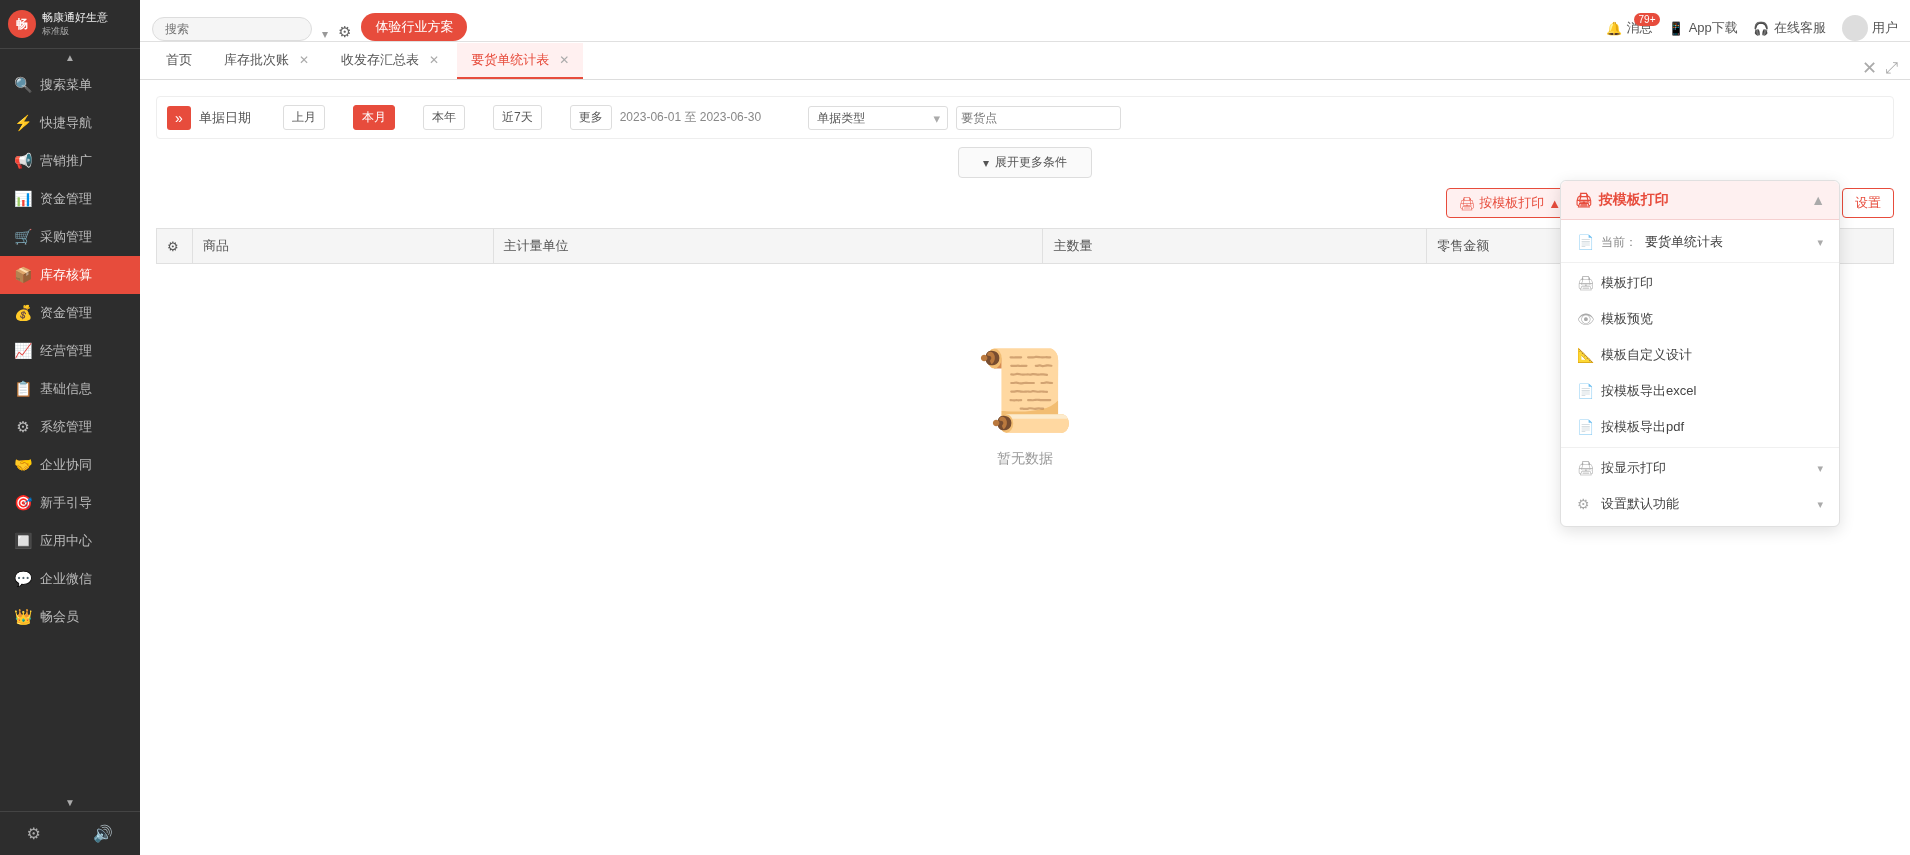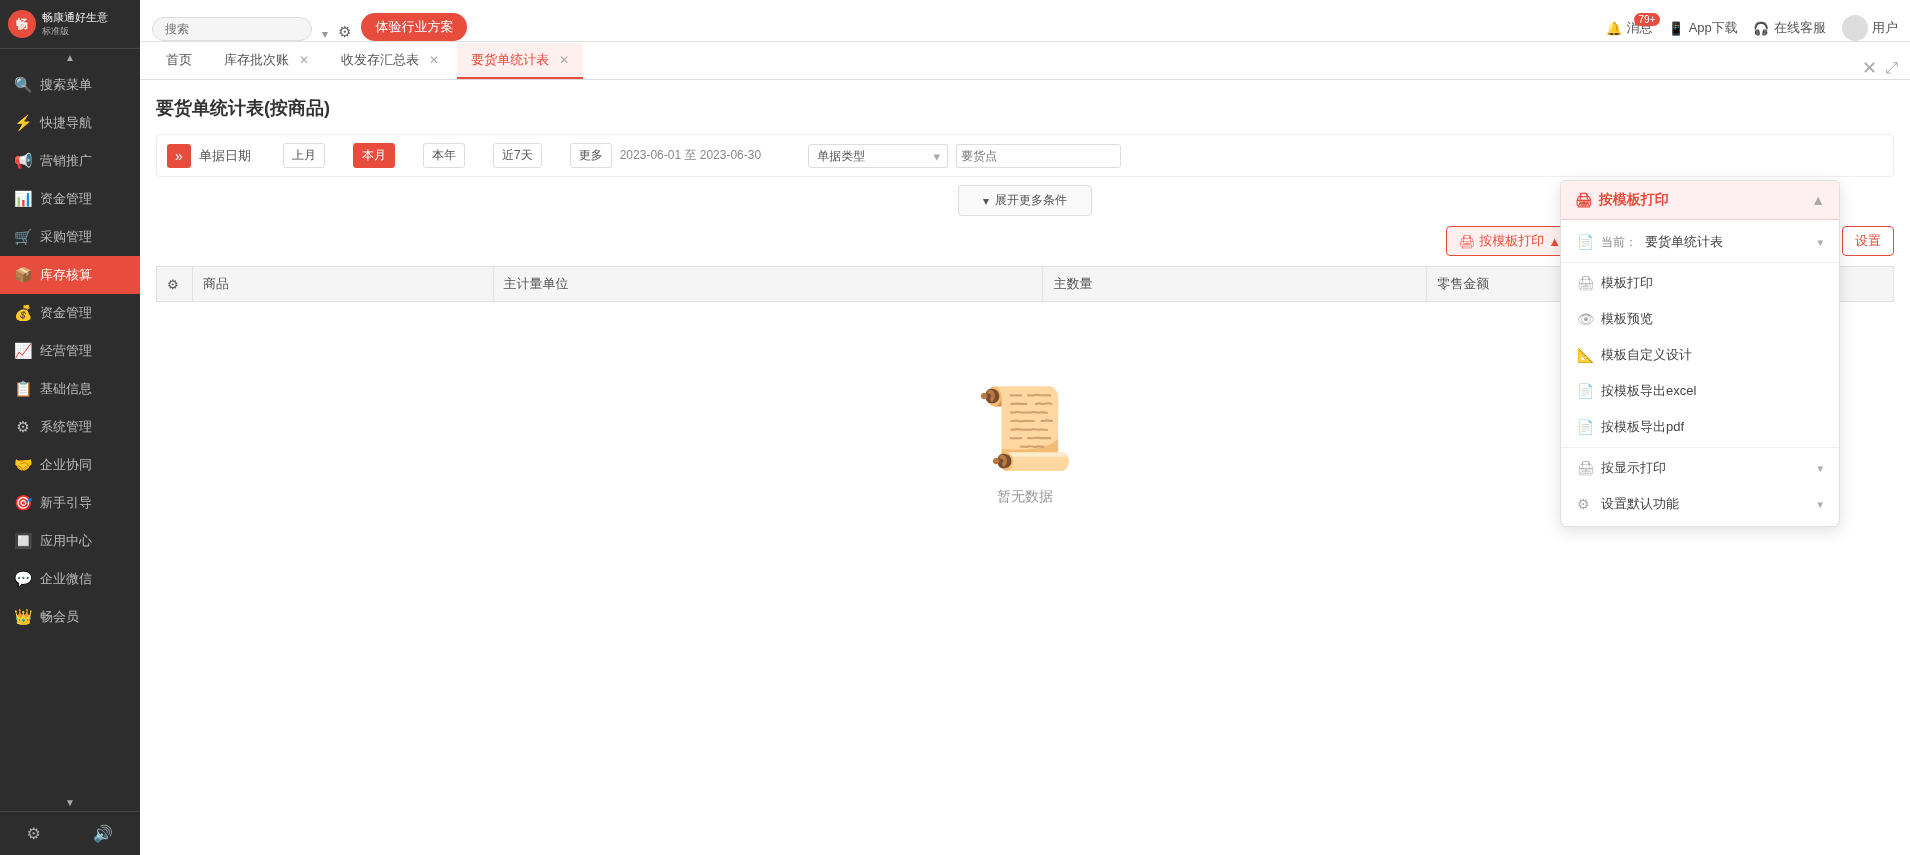--- a/index.html
+++ b/index.html
@@ -387,21 +387,20 @@
         <span>要货单统计表</span>
         <span class="tab-close">✕</span>
       </div>
       <div class="tab-bar-right" style="margin-left:auto;">
       <span class="close-window-btn">✕</span>
       <span class="maximize-btn">⤢</span>
     </div>
   </div>
 
   <div class="page-content">
-    <div class="page-title">要货单统计表(按商品)</div>
 
     <div class="filter-bar">
       <button class="filter-expand-btn">»</button>
       <span class="filter-label">单据日期</span>
       <div class="date-btns" id="date-btns">
           <button class="date-btn">上月</button>
           <button class="date-btn active">本月</button>
           <button class="date-btn">本年</button>
           <button class="date-btn">近7天</button>
           <button class="date-btn">更多</button>

